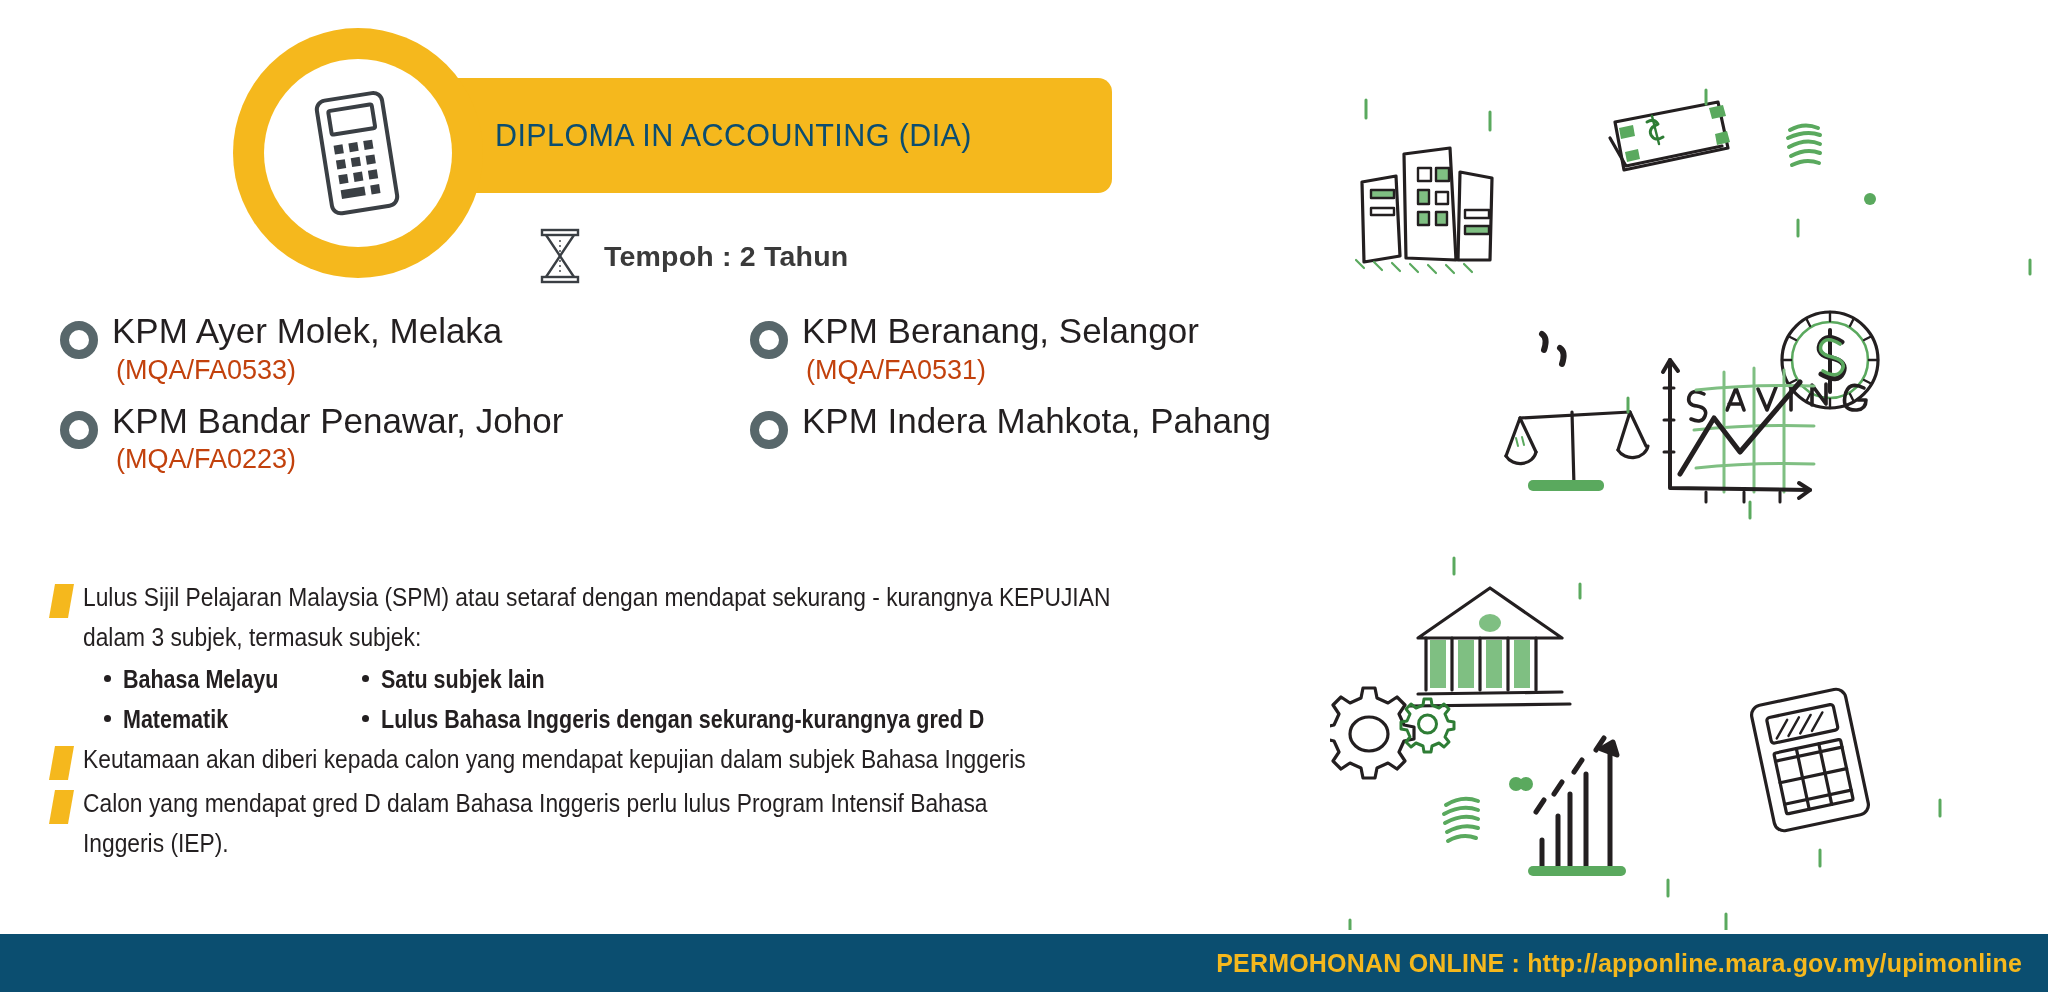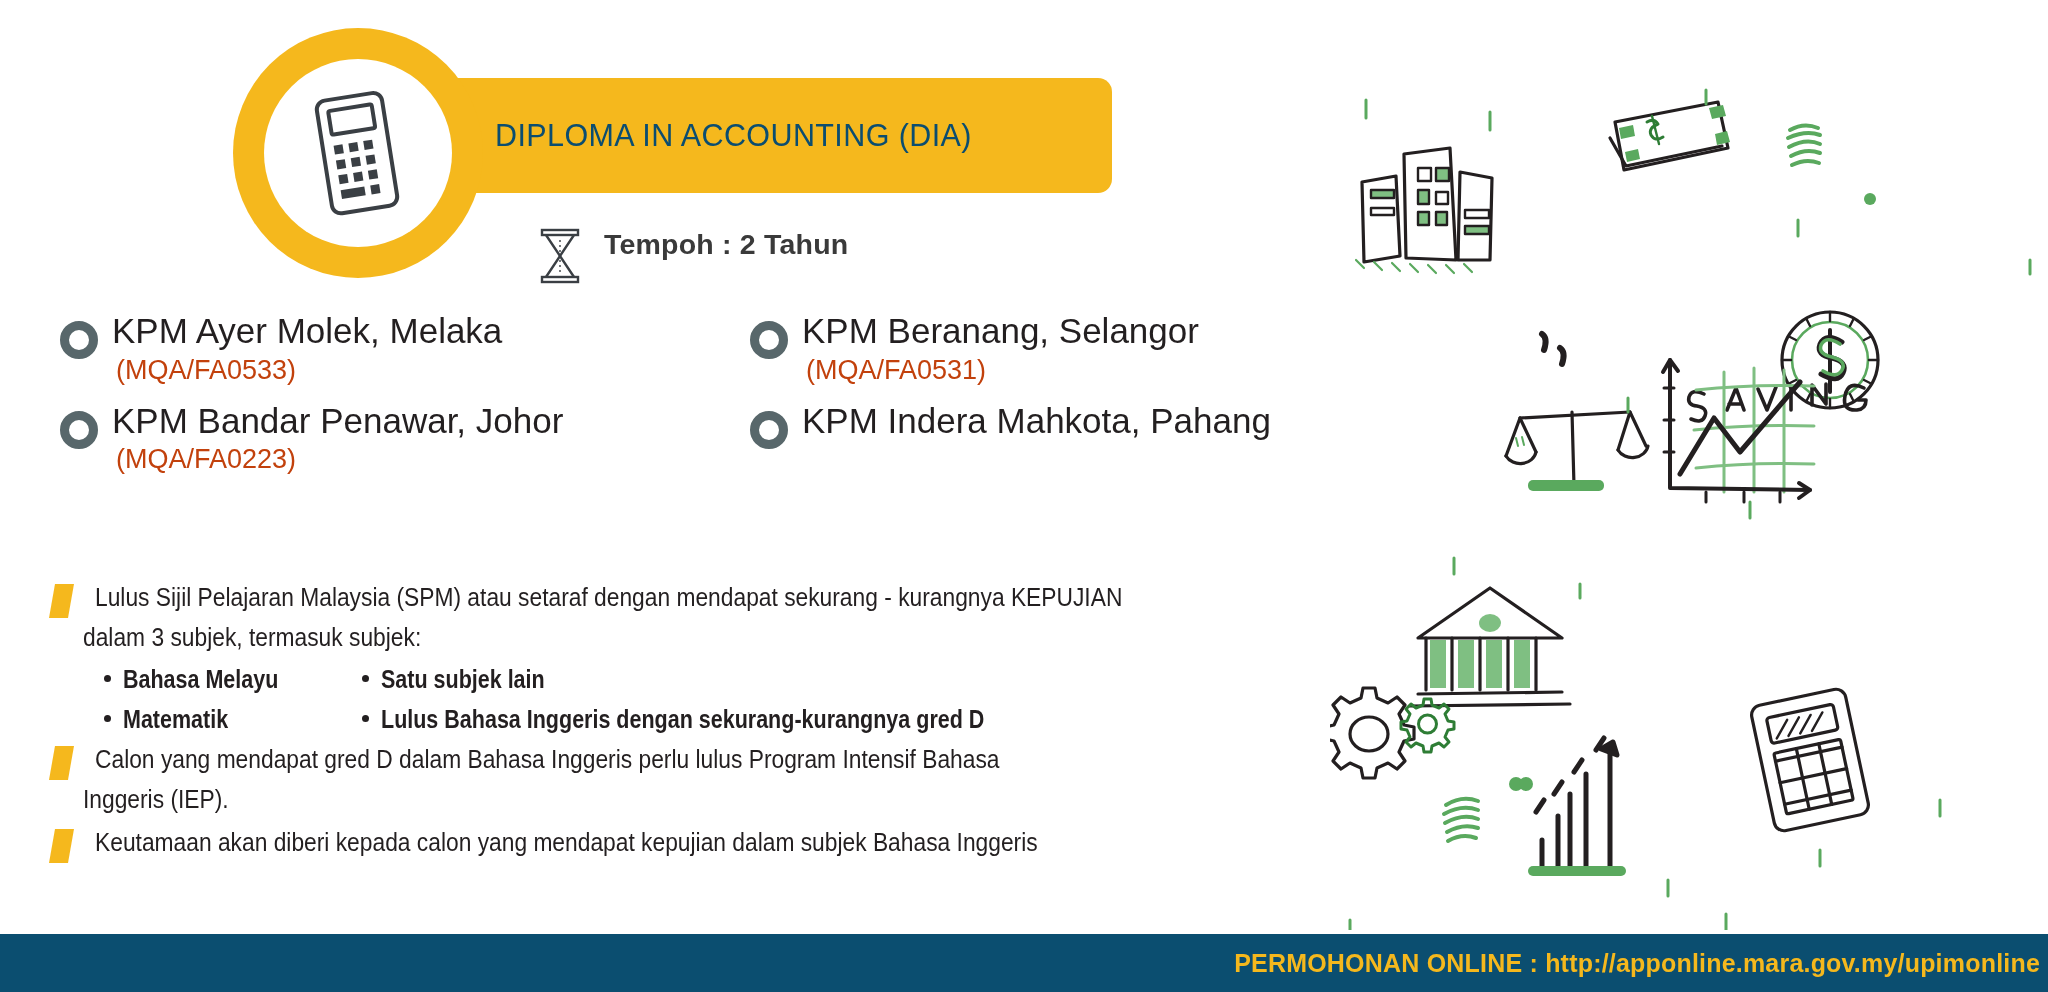--- a/index.html
+++ b/index.html
@@ -30,21 +30,21 @@
     display:flex;align-items:center;
   }
   .title-text{
     margin-left:165px;
     color:#0B4D70;font-size:30.5px;font-weight:normal;letter-spacing:.4px;
     white-space:nowrap;
   }
 
   .tempoh-row{
     position:absolute;left:538px;top:228px;height:56px;
-    display:flex;gap:22px;z-index:4;
+    display:flex;align-items:center;gap:22px;z-index:4;
   }
   .hourglass{width:44px;height:56px;}
   .tempoh-text{font-size:28.5px;font-weight:bold;color:#3a3a3a;white-space:nowrap;letter-spacing:.2px;}
 
   
   .campus-grid{
     position:absolute;left:60px;top:312px;width:1400px;
     display:grid;grid-template-columns:690px 710px;
     row-gap:14px;
   }
@@ -55,21 +55,21 @@
   }
   .campus-texts{display:flex;flex-direction:column;}
   .campus-name{font-size:35px;color:#231f20;line-height:1.08;white-space:nowrap;}
   .campus-code{font-size:27px;color:#c2410c;line-height:1.25;margin-top:4px;margin-left:4px;white-space:nowrap;}
 
   
   .reqs{
     position:absolute;left:52px;top:578px;width:1400px;
     font-family:"Liberation Sans Narrow","Liberation Sans",sans-serif;
   }
-  .req-line{display:flex;align-items:flex-start;gap:24px;}
+  .req-line{display:flex;align-items:flex-start;gap:12px;}
   .yellow-bullet{
     flex:0 0 auto;width:19px;height:34px;background:#F5B81D;
     transform:skewX(-10deg);margin-top:6px;
   }
   .req-text{
     font-size:26.5px;color:#231f20;line-height:1.48;
     transform:scaleX(.86);transform-origin:left center;
     white-space:nowrap;
   }
   .req-block{margin-bottom:4px;}
@@ -87,21 +87,21 @@
 
   
   .doodles{position:absolute;left:1330px;top:60px;width:718px;height:870px;z-index:1;pointer-events:none;}
 
   
   .footer{
     position:absolute;left:0;bottom:0;width:2048px;height:58px;
     background:#0B4E70;display:flex;align-items:center;justify-content:flex-end;
   }
   .footer-text{
-    color:#F5B81D;font-size:25px;font-weight:bold;margin-right:8px;
+    color:#F5B81D;font-size:25px;font-weight:bold;margin-right:26px;
     font-family:"Liberation Sans Narrow","Liberation Sans",sans-serif;
     letter-spacing:.2px;white-space:nowrap;
   }
 </style>
 </head>
 <body>
 
 <div id="poster">
 
   <div class="title-banner">
@@ -205,30 +205,30 @@
         <div class="sub-item">
           <span class="dot"></span>
           <span class="sub-text">Lulus Bahasa Inggeris dengan sekurang-kurangnya gred D</span>
         </div>
       </div>
     </div>
 
     <div class="req-block">
       <div class="req-line">
         <span class="yellow-bullet"></span>
+        <span class="req-text">Keutamaan akan diberi kepada calon yang mendapat kepujian dalam subjek Bahasa Inggeris</span>
+      </div>
+    </div>
+
+    <div class="req-block">
+      <div class="req-line">
+        <span class="yellow-bullet"></span>
         <span class="req-text">Calon yang mendapat gred D dalam Bahasa Inggeris perlu lulus Program Intensif Bahasa</span>
       </div>
       <div class="req-cont">Inggeris (IEP).</div>
-    </div>
-
-    <div class="req-block">
-      <div class="req-line">
-        <span class="yellow-bullet"></span>
-        <span class="req-text">Keutamaan akan diberi kepada calon yang mendapat kepujian dalam subjek Bahasa Inggeris</span>
-      </div>
     </div>
 
   </div>
 
   <svg class="doodles" viewBox="0 0 718 870">
     <g fill="none" stroke="#231f20" stroke-width="3.2" stroke-linecap="round" stroke-linejoin="round">
 
       <g>
         <path d="M32 122 L66 116 L70 196 L34 202 Z"></path>
         <path d="M74 94 L120 88 L126 200 L76 198 Z"></path>

